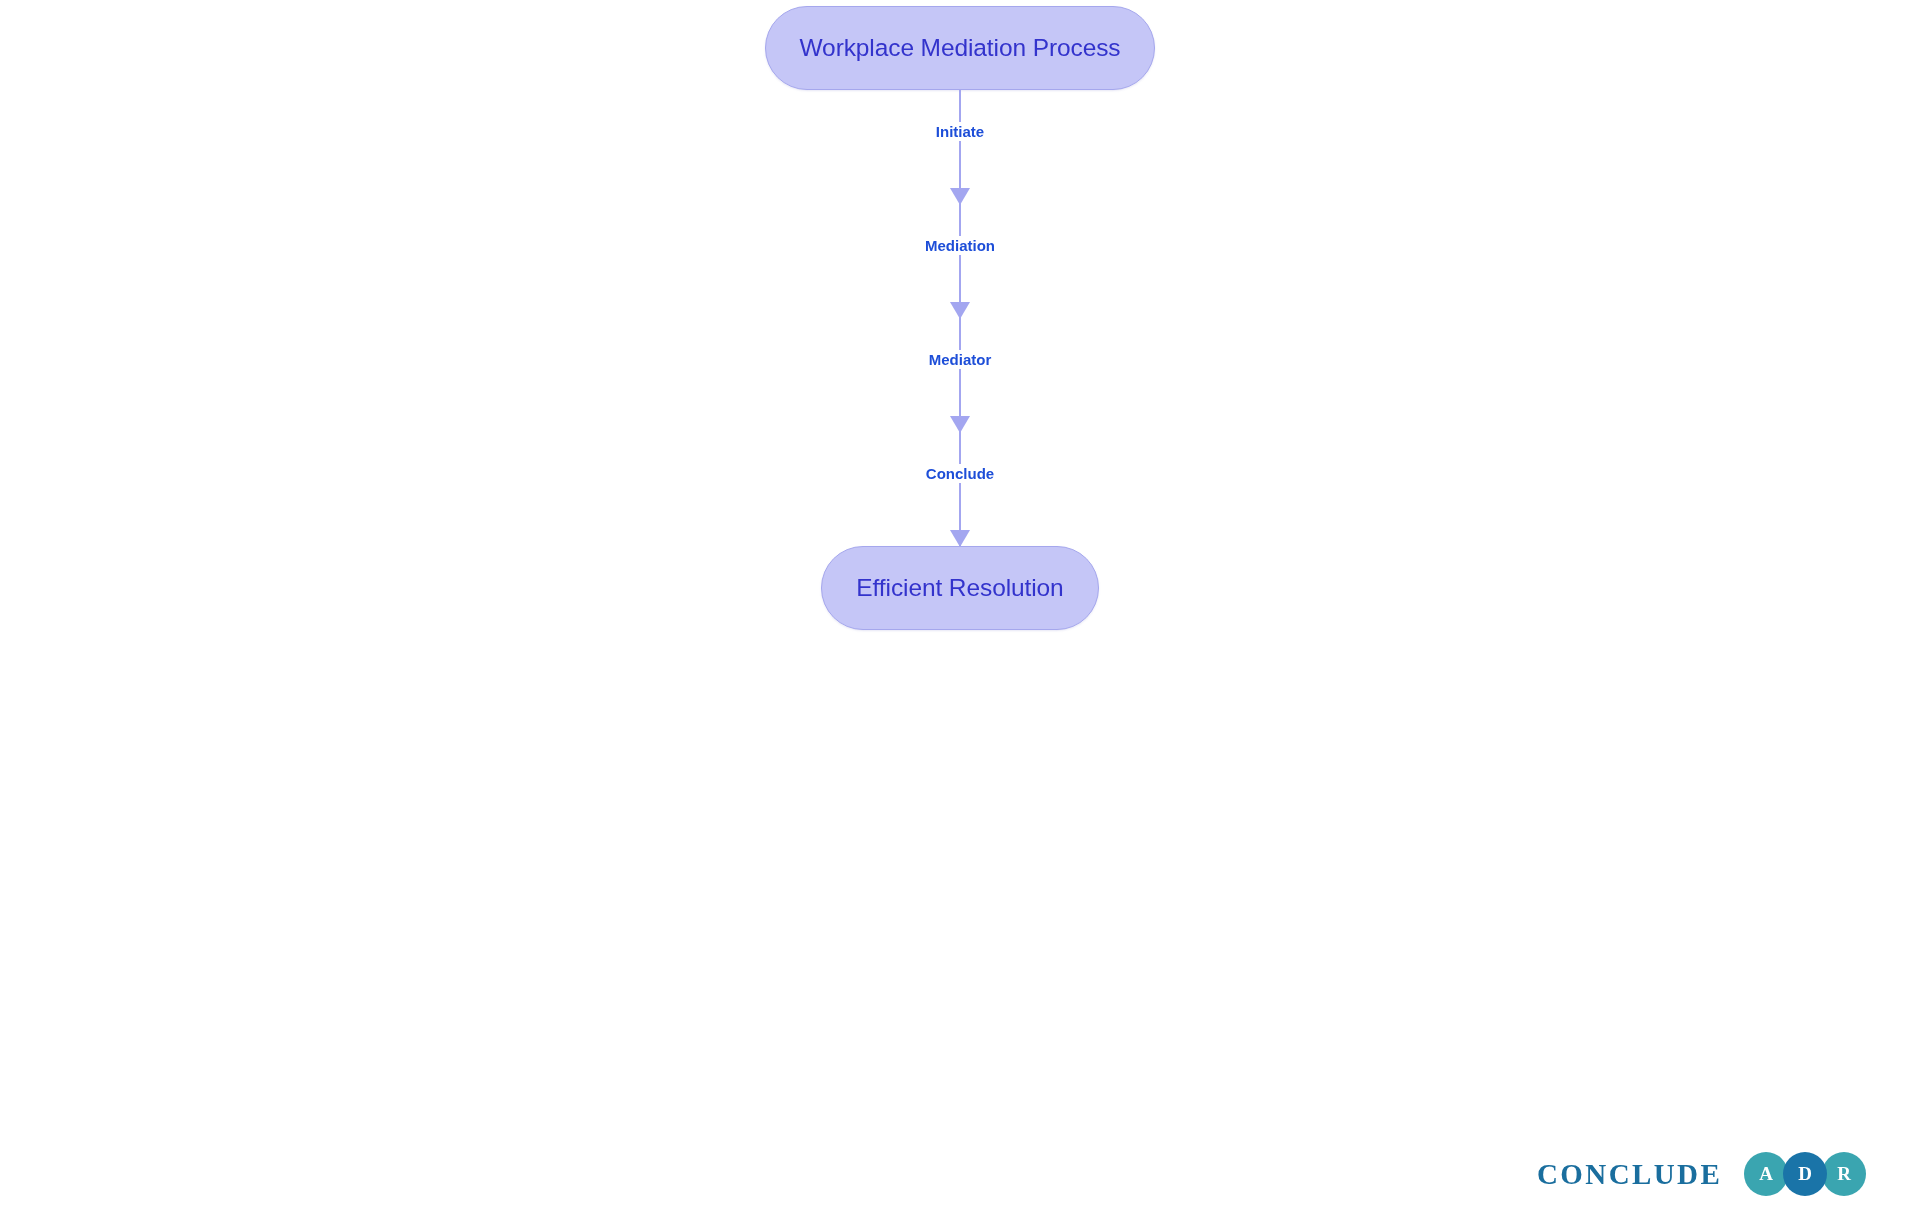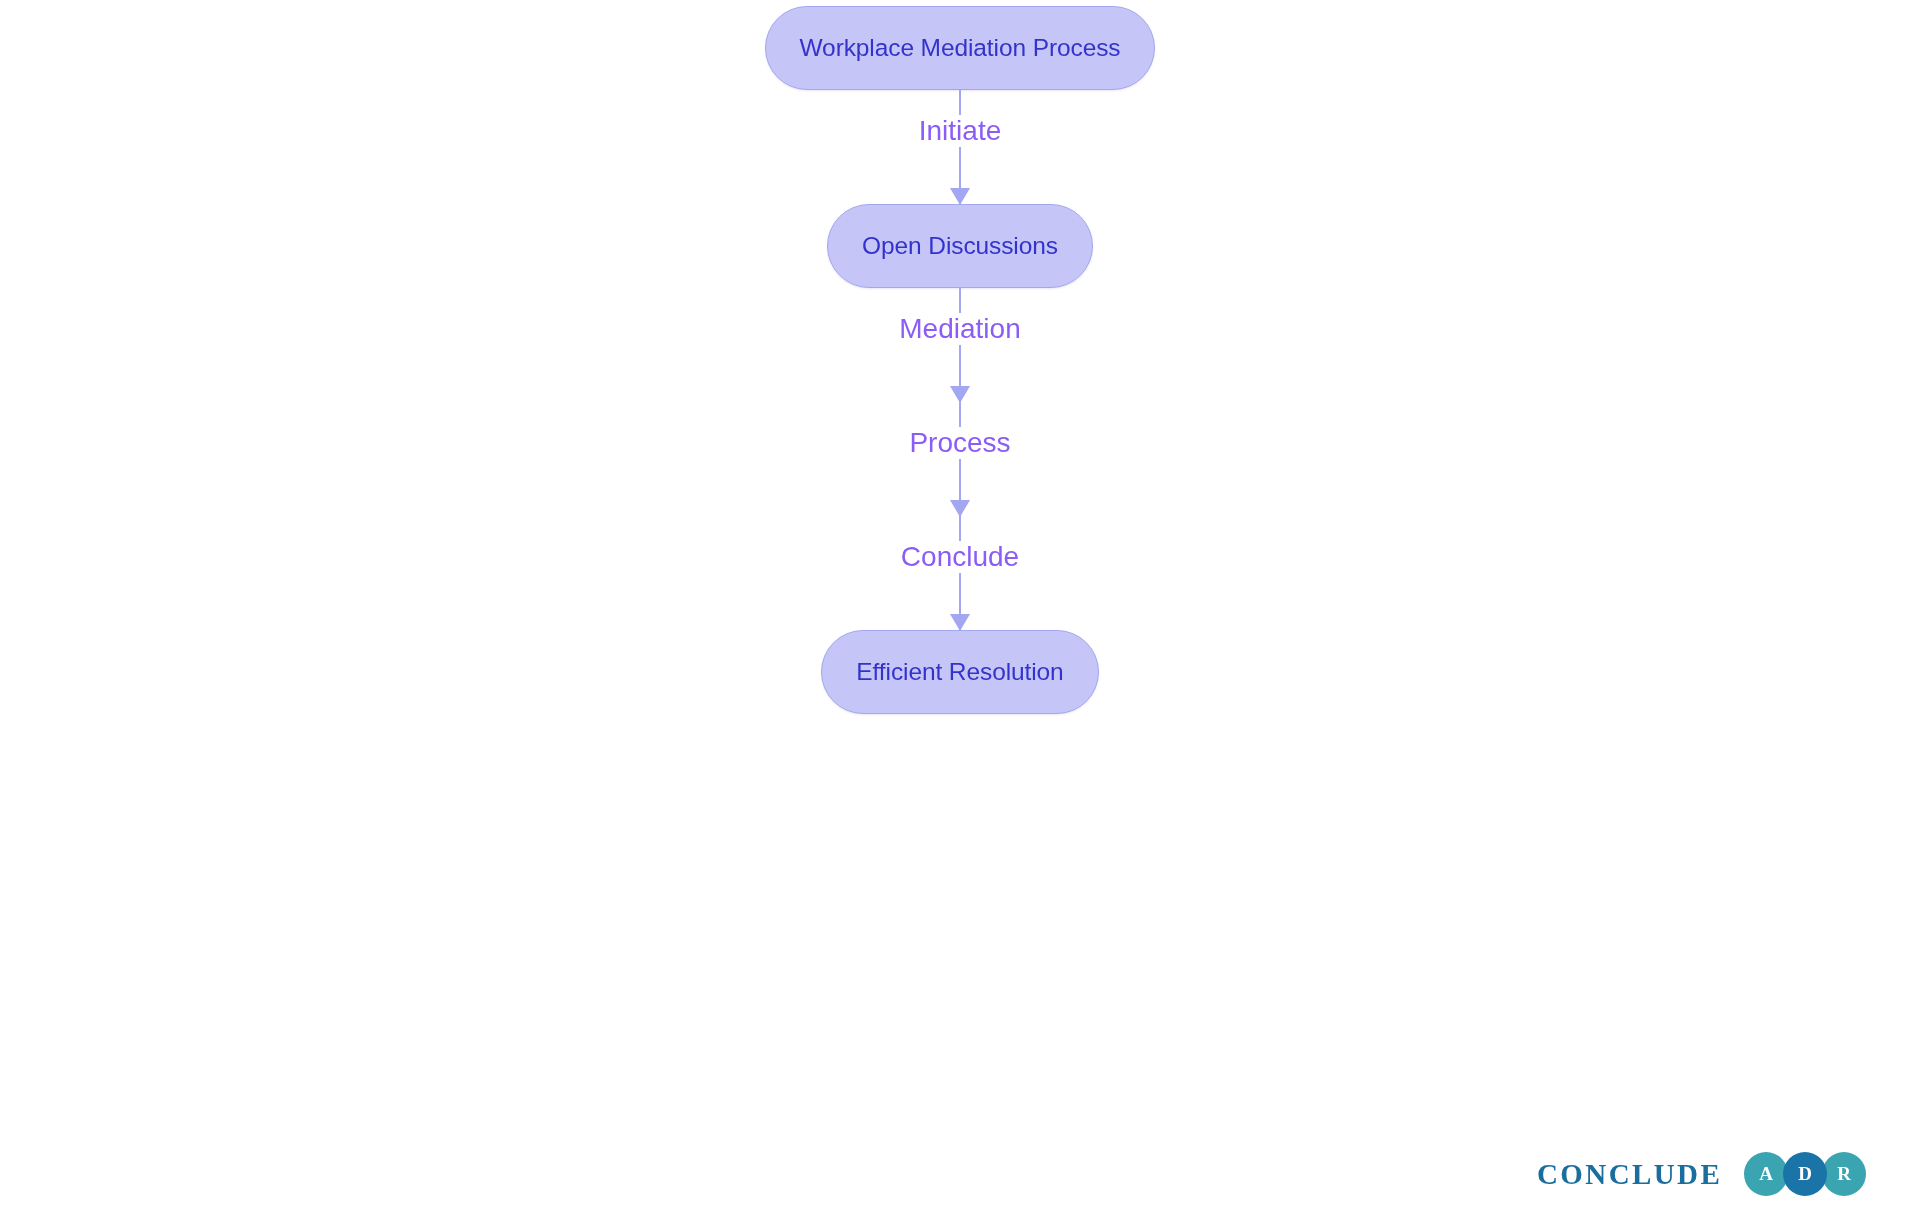--- a/index.html
+++ b/index.html
@@ -82,25 +82,26 @@
     height: 0;
     border-left: 10px solid transparent;
     border-right: 10px solid transparent;
     border-top: 17px solid #a3a6f0;
   }
   .edge-label {
     position: relative;
     z-index: 2;
     background: #ffffff;
     padding: 2px 9px;
-    color: #8b5cf6;
-    font-size: 28px;
+    color: #1d4ed8;
+    font-size: 15px;
     line-height: 1;
     white-space: nowrap;
     transform: translateY(-16px);
+    font-weight: bold;
   }
 
   
   #brand-logo {
     position: absolute;
     display: flex;
     align-items: center;
     gap: 22px;
   }
   .brand-wordmark {
@@ -142,35 +143,32 @@
     </div>
 
     <div class="edge">
       <div class="edge-line"></div>
       <div class="edge-arrow"></div>
       <span class="edge-label">Initiate</span>
     </div>
 
 
 
-    <div class="node">
-      <span class="node-label">Open Discussions</span>
-    </div>
 
     <div class="edge">
       <div class="edge-line"></div>
       <div class="edge-arrow"></div>
       <span class="edge-label">Mediation</span>
     </div>
 
 
     <div class="edge">
       <div class="edge-line"></div>
       <div class="edge-arrow"></div>
-      <span class="edge-label">Process</span>
+      <span class="edge-label">Mediator</span>
     </div>
 
 
     <div class="edge">
       <div class="edge-line"></div>
       <div class="edge-arrow"></div>
       <span class="edge-label">Conclude</span>
     </div>
 
     <div class="node">

